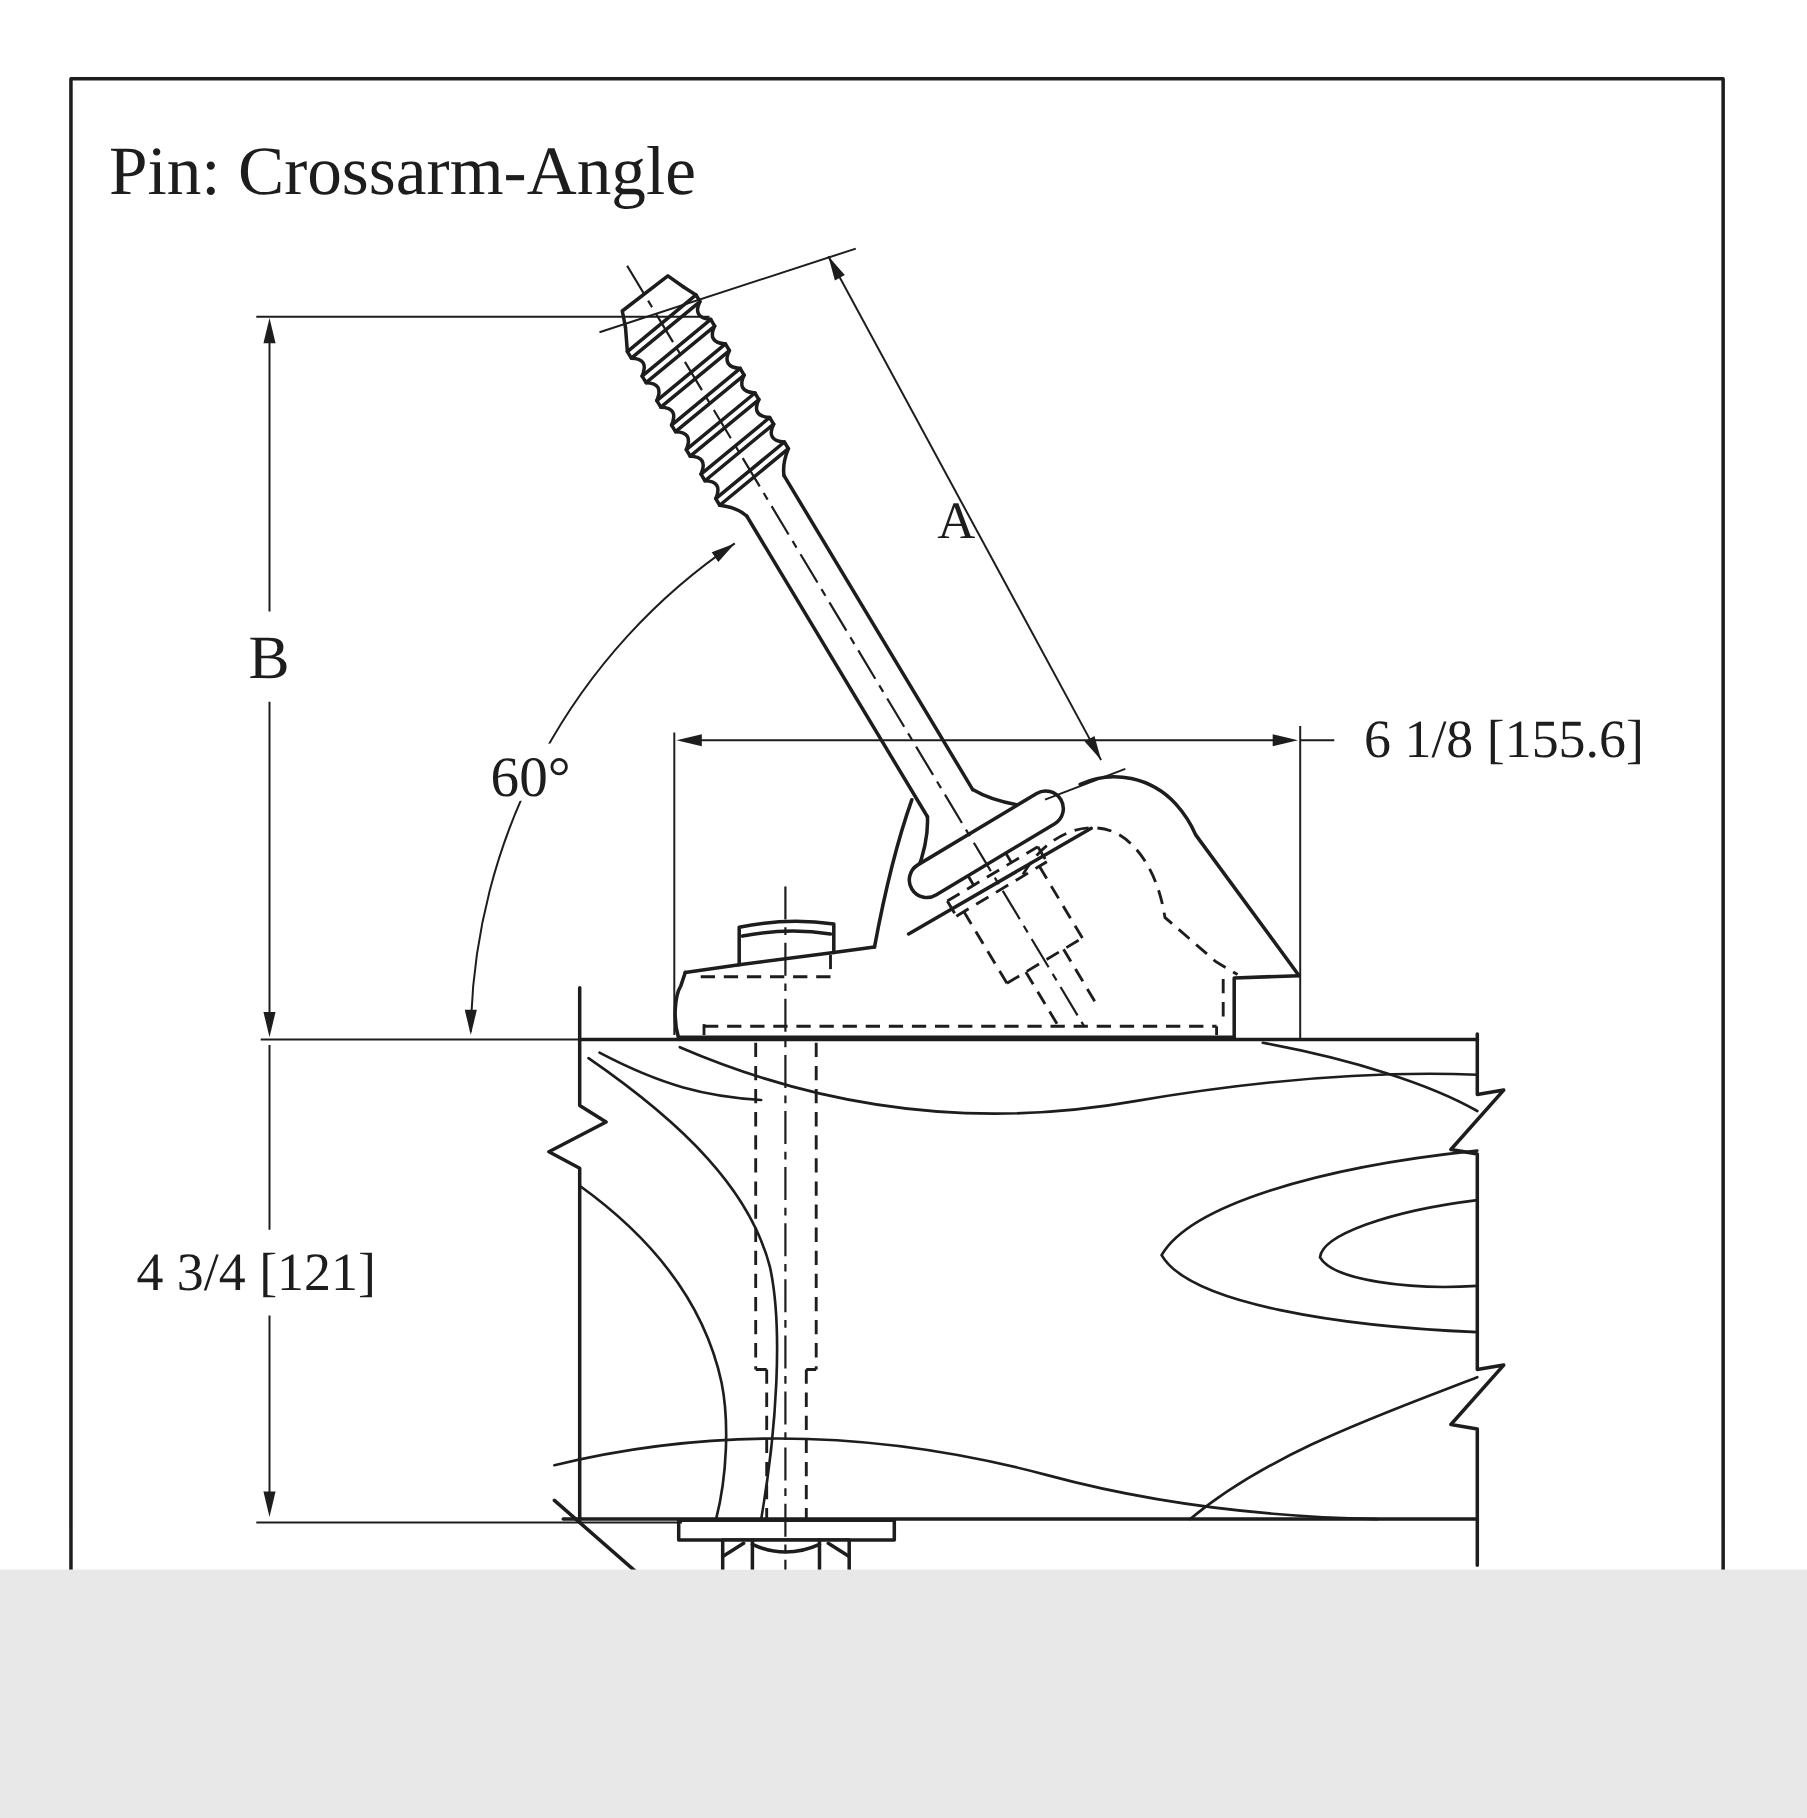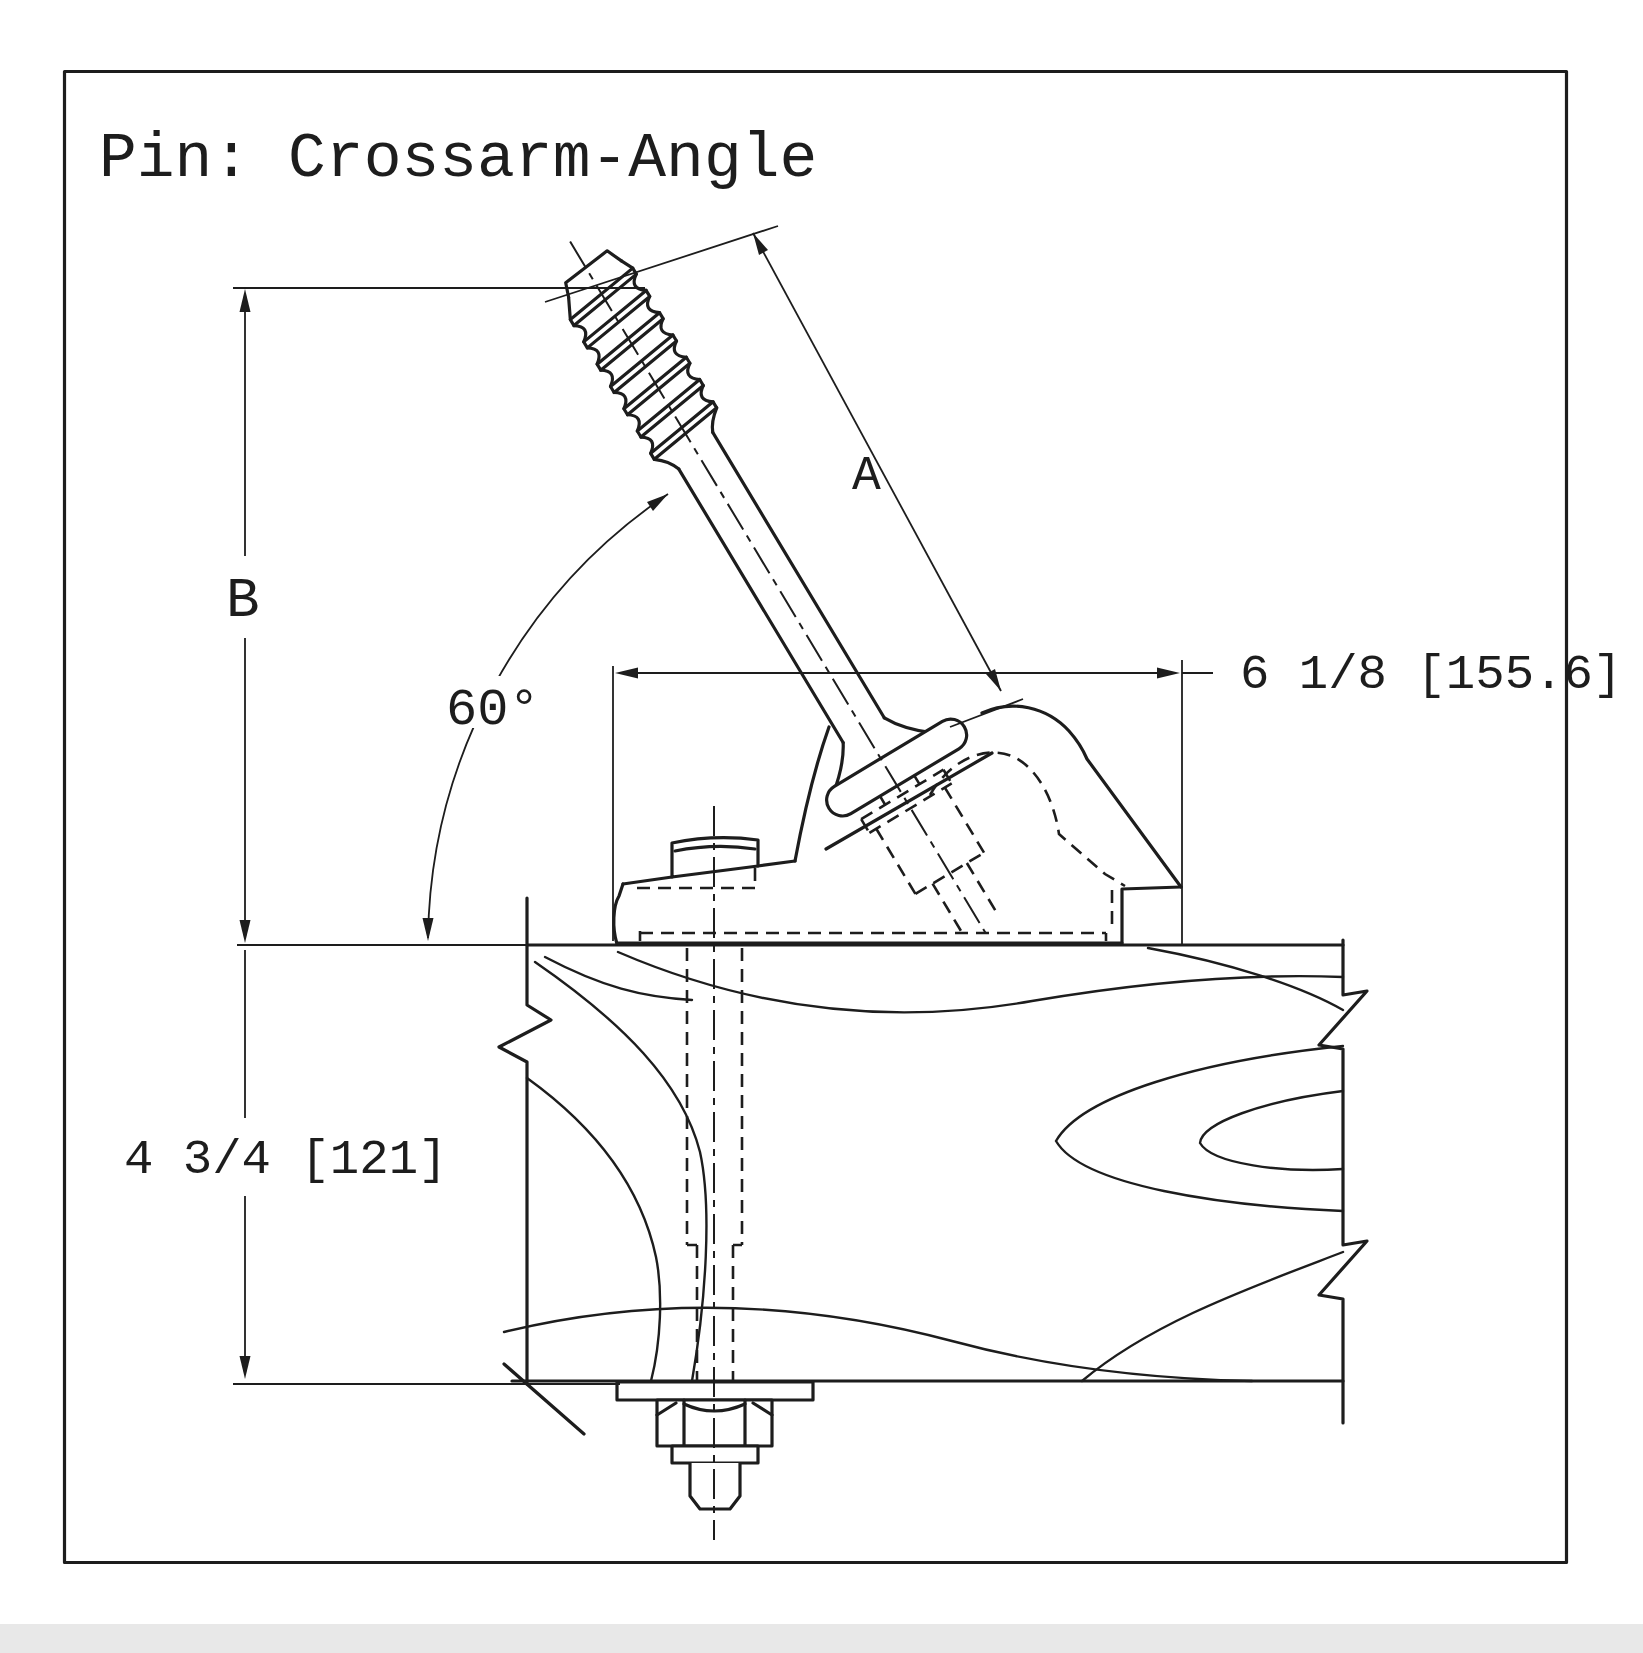--- a/index.html
+++ b/index.html
@@ -1,20 +1,20 @@
 <!DOCTYPE html>
 <html><head>
 <meta charset="utf-8">
 <style>
   html,body{margin:0;padding:0;background:#e8e8e8;}
   .page{
     position:relative;
-    width:1643px;height:1624px;
+    width:1643px;height:1427px;
     background:#ffffff;
-    font-family:Liberation Mono, monospace;
+    font-family:Liberation Serif, serif;
     overflow:hidden;
   }
   svg{display:block;}
   .obj{stroke:#1d1d1d;stroke-width:3.2;fill:none;stroke-linecap:round;stroke-linejoin:round;}
   .objf{stroke:#1d1d1d;stroke-width:3.2;fill:#ffffff;stroke-linejoin:round;}
   .hid{stroke:#1d1d1d;stroke-width:2.6;fill:none;stroke-dasharray:13 8;stroke-linecap:butt;}
   .cl{stroke:#1d1d1d;stroke-width:2;fill:none;stroke-dasharray:30 7 7 7;stroke-linecap:butt;}
   .dim{stroke:#1d1d1d;stroke-width:1.8;fill:none;stroke-linecap:butt;}
   .grain{stroke:#1d1d1d;stroke-width:2.4;fill:none;stroke-linecap:round;}
   .ah{fill:#1d1d1d;stroke:none;}

